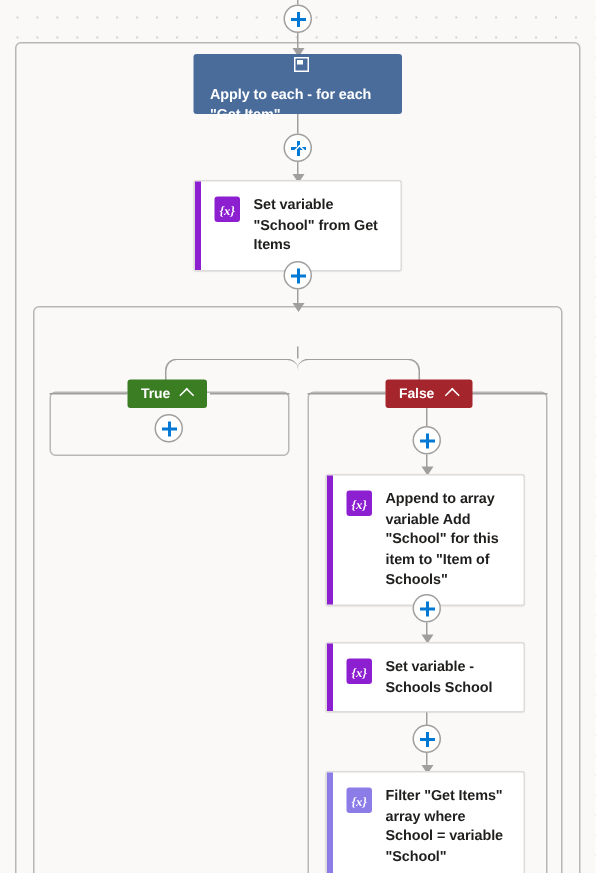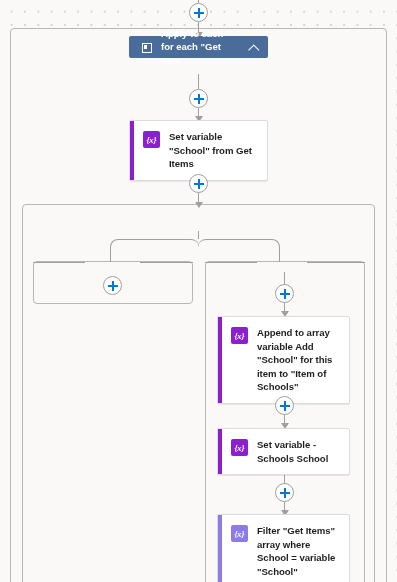--- a/index.html
+++ b/index.html
@@ -241,21 +241,21 @@
   <div class="scope scope-true"></div>
   <div class="scope scope-false"></div>
 
   <div class="vline" style="left:198px; top:0px; height:3px;"></div>
 
   <div class="plus" style="left:189px; top:3px;"></div>
 
   <div class="vline" style="left:198px; top:22px; height:12px;"></div>
   <div class="arrow" style="left:194.5px; top:32px;"></div>
 
-  <div class="scope-header" style="left:129px; top:36px; width:139px; height:22px; background:#4a6c9b;">
+  <div class="scope-header" style="left:129px; top:36px; width:139px; height:40px; background:#4a6c9b;flex-direction:column;">
     <span class="loop-icon"></span>
     <span class="htitle">Apply to each - for each "Get Item"</span>
     <span class="chev"></span>
   </div>
 
   <div class="vline" style="left:198px; top:74px; height:15px;"></div>
   <div class="plus" style="left:189px; top:89px;"></div>
   <div class="vline" style="left:198px; top:108px; height:10px;"></div>
   <div class="arrow" style="left:194.5px; top:116px;"></div>
 
@@ -270,25 +270,33 @@
   <div class="vline" style="left:198px; top:165px; height:12px;"></div>
   <div class="plus" style="left:189px; top:174px;"></div>
   <div class="vline" style="left:198px; top:193px; height:12px;"></div>
   <div class="arrow" style="left:194.5px; top:202px;"></div>
 
 
   <div class="vline" style="left:198px; top:231px; height:8px;"></div>
   <div class="fork" style="left:110px; top:239px; width:89px; height:23px; border-right:none;"></div>
   <div class="fork" style="left:198px; top:239px; width:82px; height:23px; border-left:none;"></div>
 
+  <div class="branch-pill" style="left:85px; top:253px; background:#3a7d22;">
+    <span class="btext">True</span>
+    <span class="chev"></span>
+  </div>
 
   <div class="hline" style="left:33px; top:262px; width:52px;"></div>
   <div class="hline" style="left:140px; top:262px; width:53px;"></div>
   <div class="plus" style="left:103px; top:276px;"></div>
 
+  <div class="branch-pill" style="left:257px; top:253px; background:#a4262c;">
+    <span class="btext">False</span>
+    <span class="chev"></span>
+  </div>
   <div class="hline" style="left:205px; top:262px; width:52px;"></div>
   <div class="hline" style="left:307px; top:262px; width:58px;"></div>
 
   <div class="vline" style="left:284px; top:272px; height:12px;"></div>
   <div class="plus" style="left:275px; top:284px;"></div>
   <div class="vline" style="left:284px; top:303px; height:12px;"></div>
   <div class="arrow" style="left:280.5px; top:311px;"></div>
 
   <div class="card" style="left:217px; top:316px; width:133px;">
     <div class="accent" style="background:#8c1fd0;"></div>

